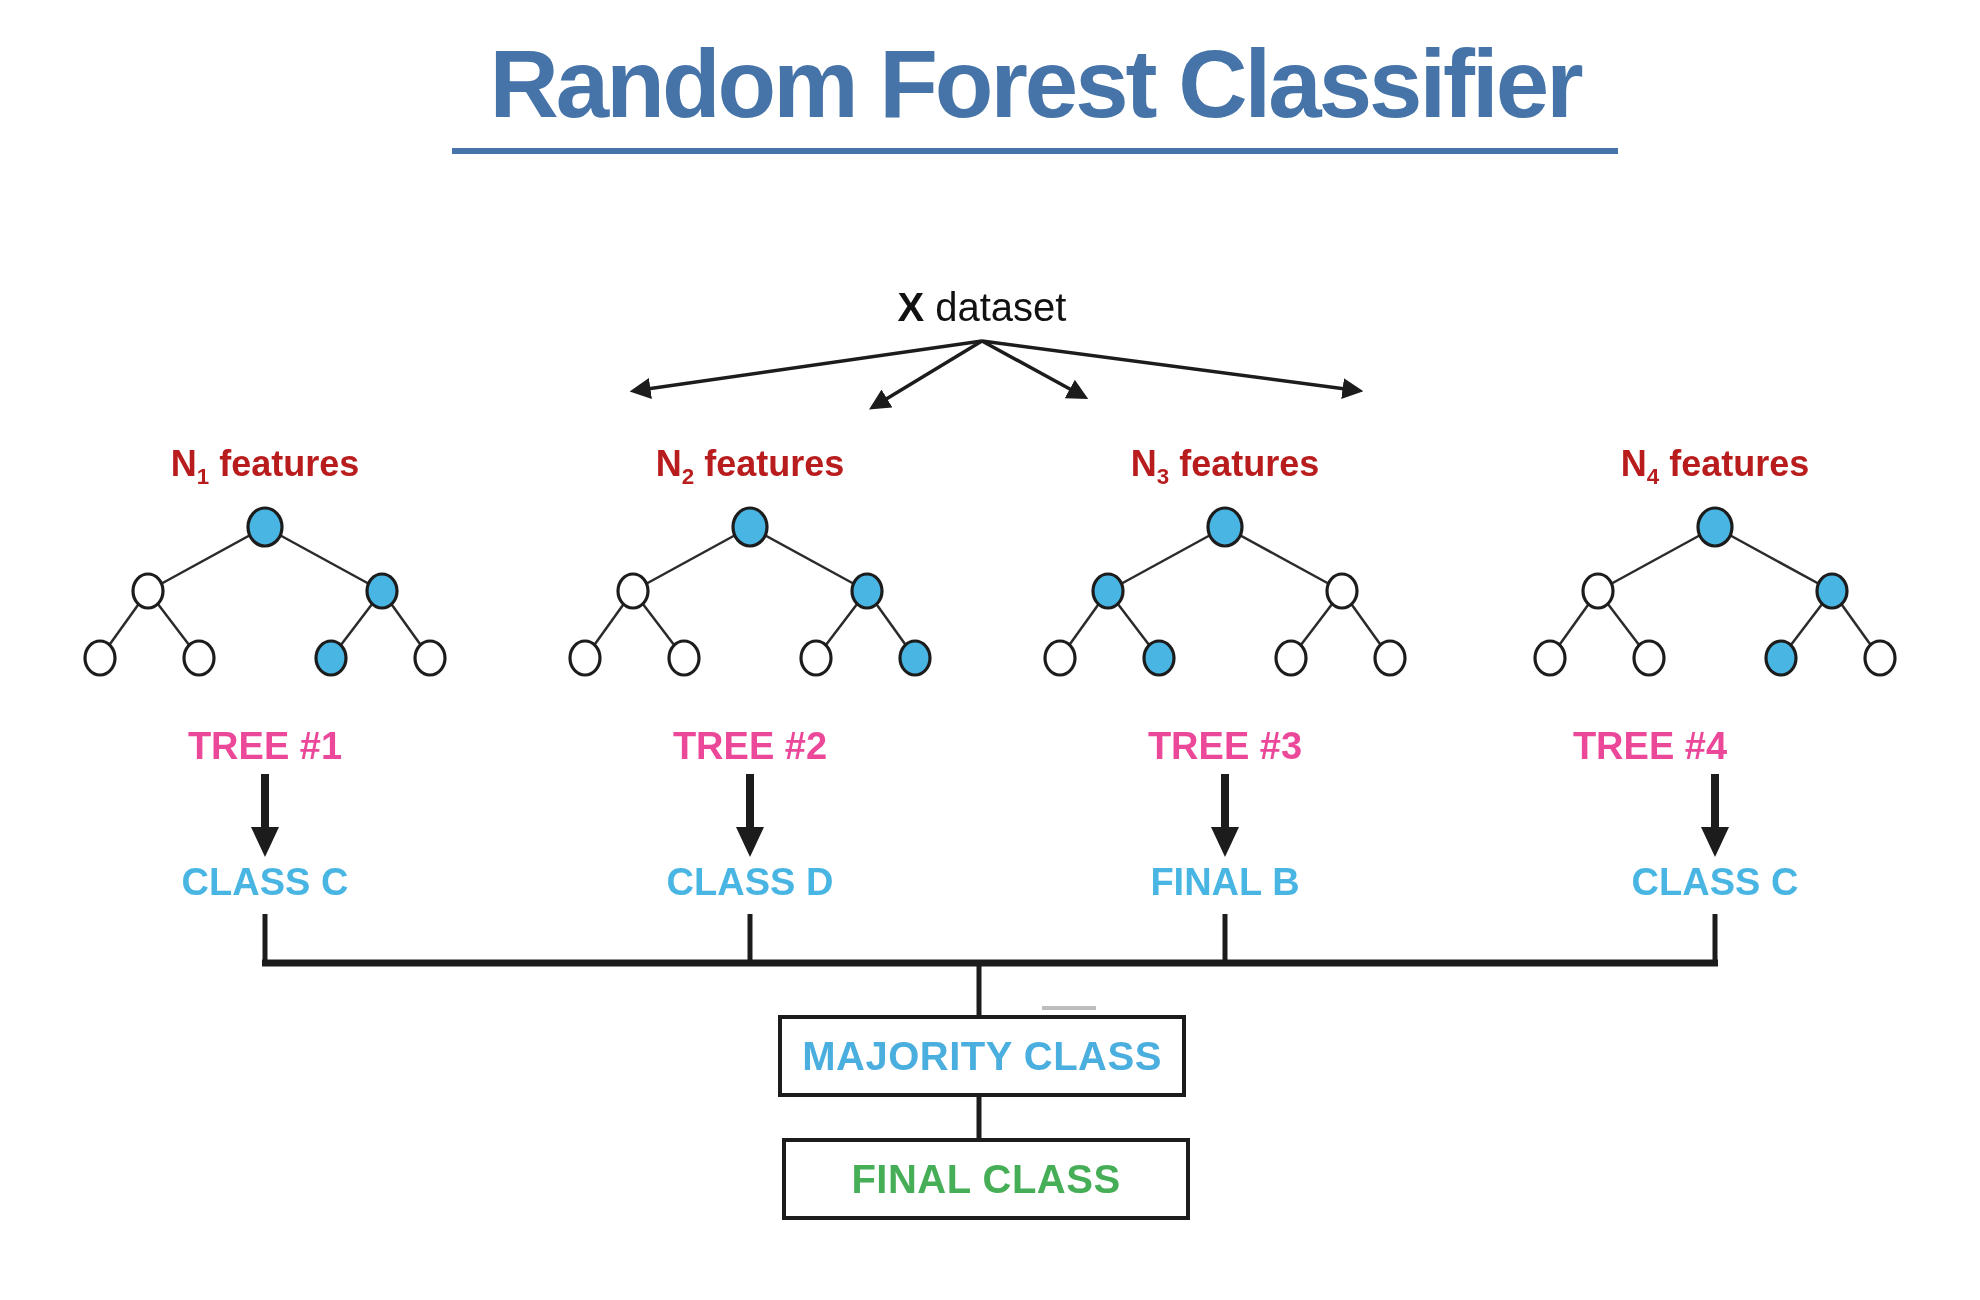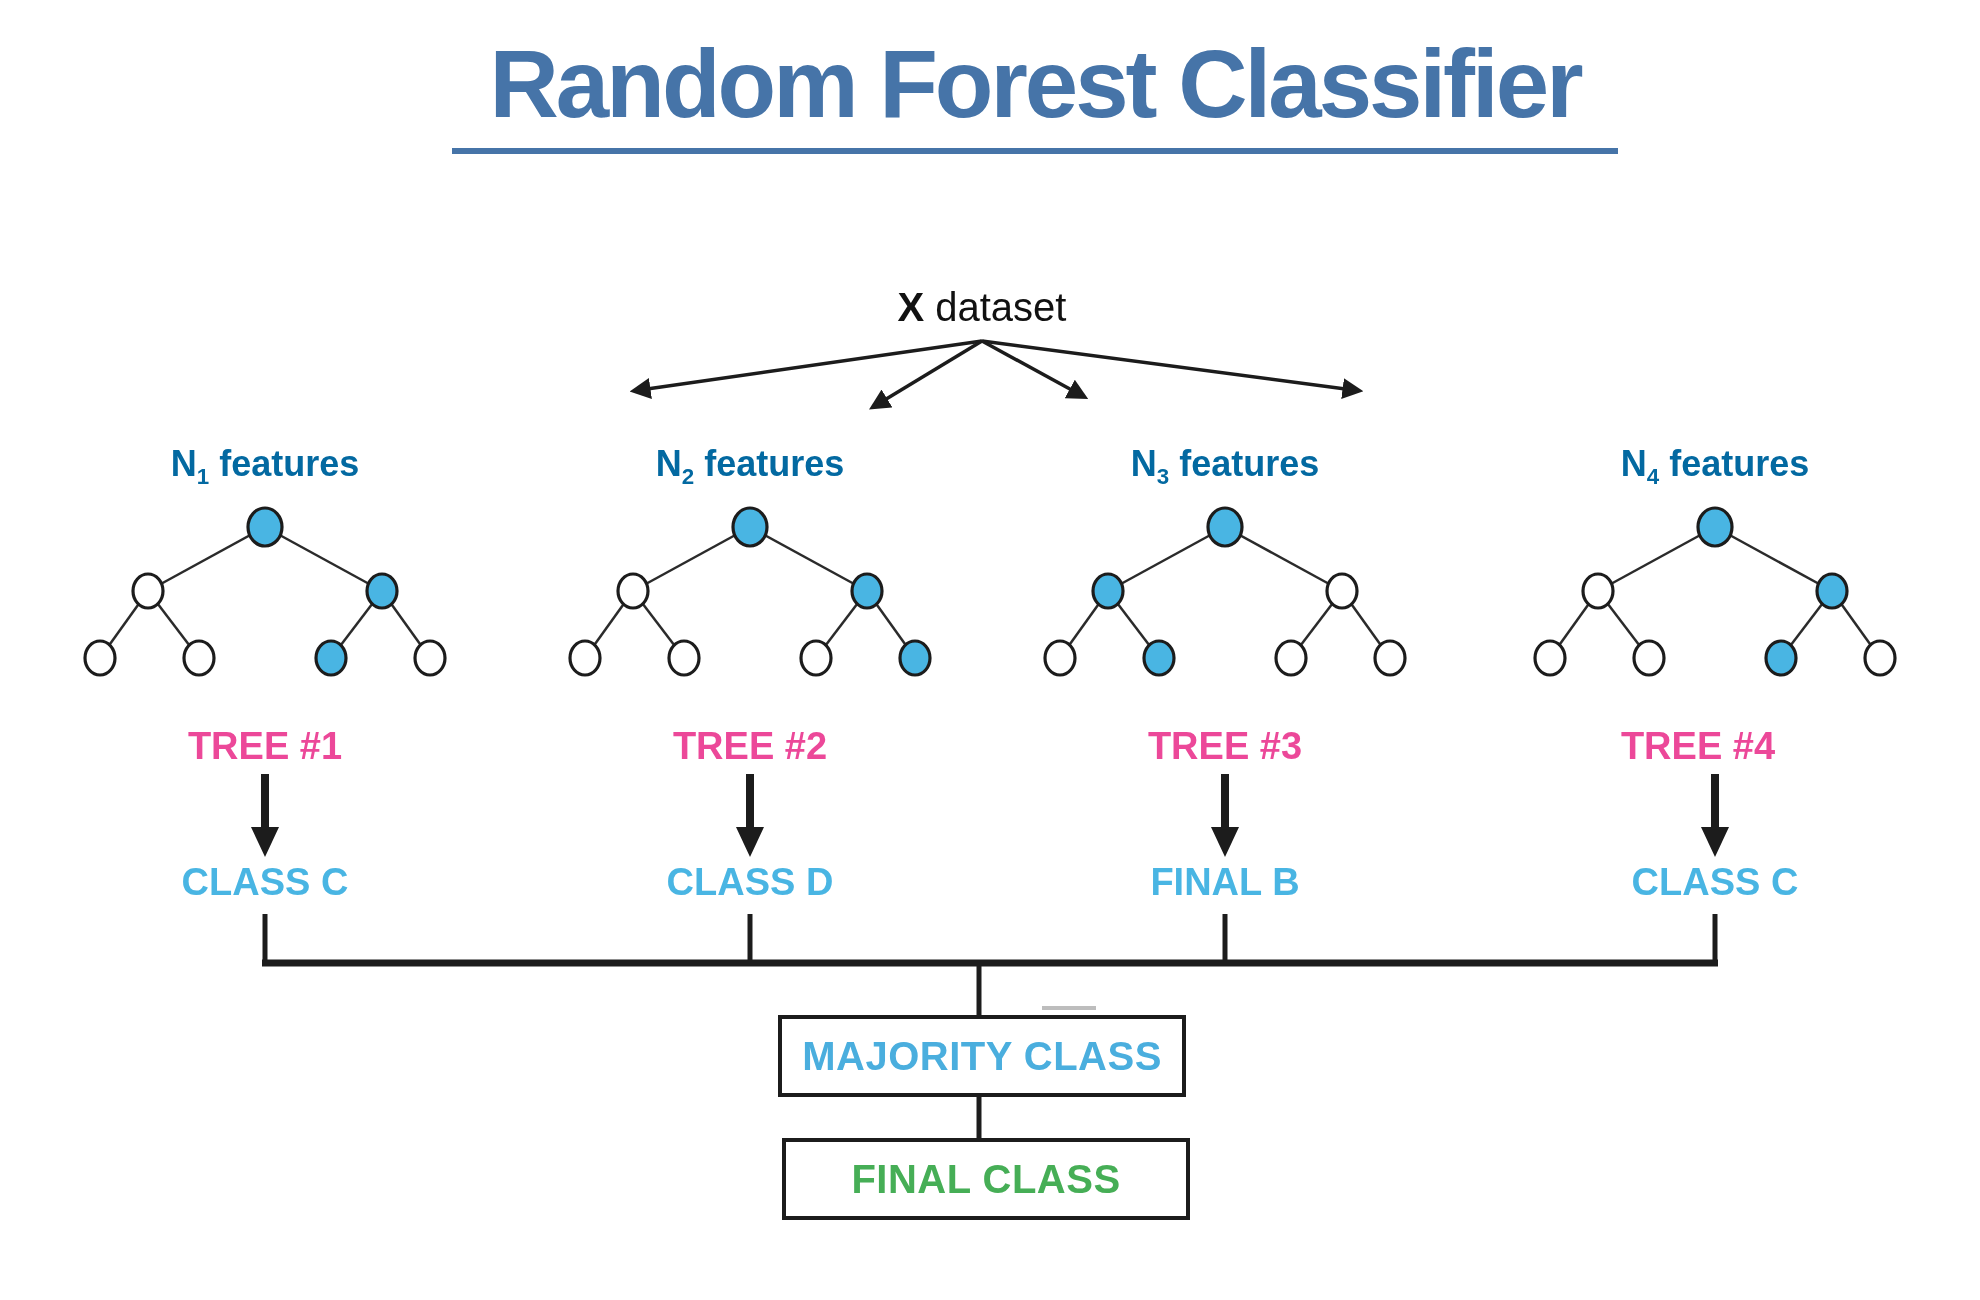--- a/index.html
+++ b/index.html
@@ -22,21 +22,21 @@
     left:782px;top:285px;width:400px;text-align:center;
     font-size:40px;line-height:1.1;color:#111;white-space:nowrap;
   }
   .dataset-label .ds-x{font-weight:700;}
   .dataset-label .ds-rest{margin-left:11px;font-weight:400;}
   
   .overlay{left:0;top:0;width:1980px;height:1300px;}
   
   .feat-label{
     top:444px;width:320px;text-align:center;font-size:36px;font-weight:700;
-    color:#0369a1;white-space:nowrap;line-height:1.1;
+    color:#b91c1c;white-space:nowrap;line-height:1.1;
   }
   .feat-label sub{font-size:0.62em;}
   .feat-suffix{margin-left:10px;}
   
   .tree{top:499px;width:400px;height:190px;}
   .tree line{stroke:#2b2b2b;stroke-width:2.5;}
   .tree ellipse{stroke:var(--line-black,#1c1c1c);stroke-width:3.2;}
   
   .tree-label{
     top:726px;width:320px;text-align:center;font-size:38px;font-weight:700;color:#ec4899;
@@ -187,21 +187,21 @@
     <line x1="317" y1="92" x2="266" y2="159"></line>
     <line x1="317" y1="92" x2="365" y2="159"></line>
     <ellipse cx="200" cy="28" rx="17" ry="19" fill="#49b5e3"></ellipse>
     <ellipse cx="83" cy="92" rx="15" ry="17" fill="#ffffff"></ellipse>
     <ellipse cx="317" cy="92" rx="15" ry="17" fill="#49b5e3"></ellipse>
     <ellipse cx="35" cy="159" rx="15" ry="17" fill="#ffffff"></ellipse>
     <ellipse cx="134" cy="159" rx="15" ry="17" fill="#ffffff"></ellipse>
     <ellipse cx="266" cy="159" rx="15" ry="17" fill="#49b5e3"></ellipse>
     <ellipse cx="365" cy="159" rx="15" ry="17" fill="#ffffff"></ellipse>
   </svg>
-  <div class="abs tree-label" style="left:1538px">TREE #4</div>
+  <div class="abs tree-label" style="left:1490px">TREE #4</div>
   <div class="abs class-label" style="left:1555px">CLASS C</div>
 
   <div class="abs vote-box majority-box">
     <span>MAJORITY CLASS</span>
   </div>
   <div class="abs vote-box final-box">
     <span>FINAL CLASS</span>
   </div>
 
 </div>

